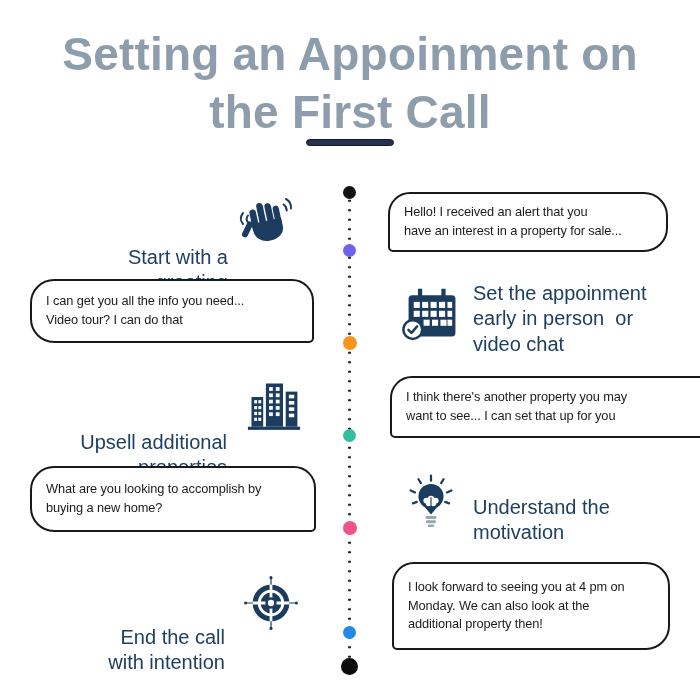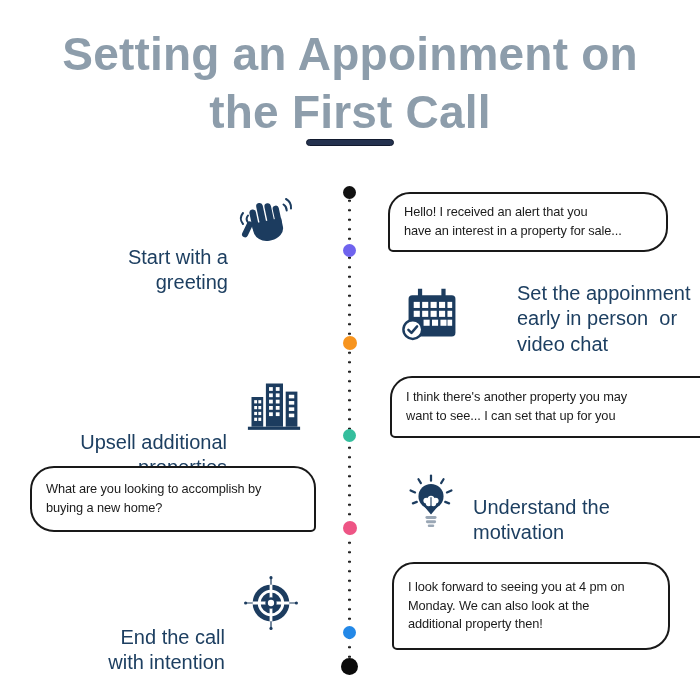--- a/index.html
+++ b/index.html
@@ -71,20 +71,24 @@
       <path d="M12 19.5 q-2.8 3.5 0 7"></path>
       <path d="M50 3 q5.5 3 5 9.5"></path>
       <path d="M47.5 8.5 q3.2 2 3.2 6"></path>
     </g>
   </svg>
   <div class="bubble bubble-right" style="left:388px;top:192px;width:280px;height:60px;">
     <span>Hello! I received an alert that you
 have an interest in a property for sale...</span>
   </div>
 
+  <div class="bubble bubble-left" style="left:30px;top:279px;width:284px;height:64px;">
+    <span>I can get you all the info you need...
+Video tour? I can do that</span>
+  </div>
   <svg class="icon" style="left:402px;top:286px;" width="60" height="58" viewBox="0 0 64 60">
     <rect x="17" y="2" width="4.5" height="12" fill="#1C3C5F"></rect>
     <rect x="42" y="2" width="4.5" height="12" fill="#1C3C5F"></rect>
     <rect x="7" y="9" width="50" height="44" rx="4" fill="#1C3C5F"></rect>
     <g fill="#ffffff">
       <rect x="12.5" y="16" width="6.5" height="6.5"></rect>
         <rect x="21.5" y="16" width="6.5" height="6.5"></rect>
       <rect x="30.5" y="16" width="6.5" height="6.5"></rect>
         <rect x="39.5" y="16" width="6.5" height="6.5"></rect>
       <rect x="48.5" y="16" width="5" height="6.5"></rect>
@@ -94,21 +98,21 @@
         <rect x="39.5" y="25.5" width="6.5" height="6.5"></rect>
       <rect x="48.5" y="25.5" width="5" height="6.5"></rect>
       <rect x="23" y="35" width="6.5" height="6.5"></rect>
         <rect x="32" y="35" width="6.5" height="6.5"></rect>
       <rect x="41" y="35" width="6.5" height="6.5"></rect>
         <rect x="48.5" y="35" width="5" height="6.5"></rect>
     </g>
     <circle cx="11.5" cy="45.5" r="10" fill="#ffffff" stroke="#1C3C5F" stroke-width="2.6"></circle>
     <path d="M6.8 45.8 l3.3 3.3 l6 -7" fill="none" stroke="#1C3C5F" stroke-width="2.6" stroke-linecap="round" stroke-linejoin="round"></path>
   </svg>
-  <div class="step-label" style="left:473px;top:281px;margin-left:44px;">Set the appoinment
+  <div class="step-label" style="left:473px;top:281px;">Set the appoinment
 early in person  or
 video chat</div>
 
   <div class="step-label align-right" style="top:382px;right:473px;">Upsell additional
 properties</div>
   <svg class="icon" style="left:247px;top:381px;" width="54" height="50" viewBox="0 0 60 54">
     <g fill="#1C3C5F">
       <rect x="5" y="17" width="13" height="33"></rect>
       <rect x="21" y="2" width="19" height="48"></rect>
       <rect x="43" y="11" width="13" height="39"></rect>

